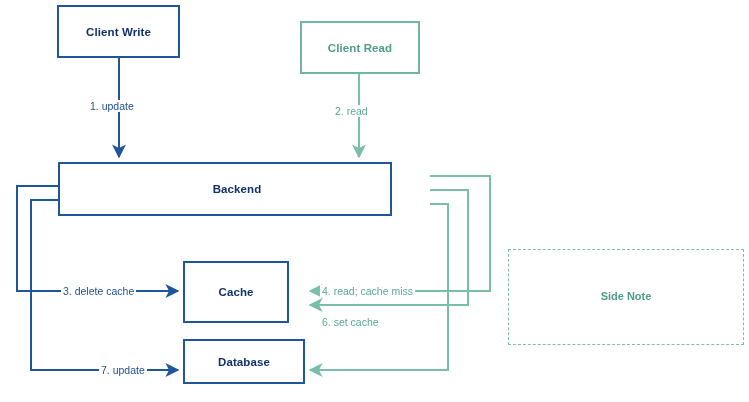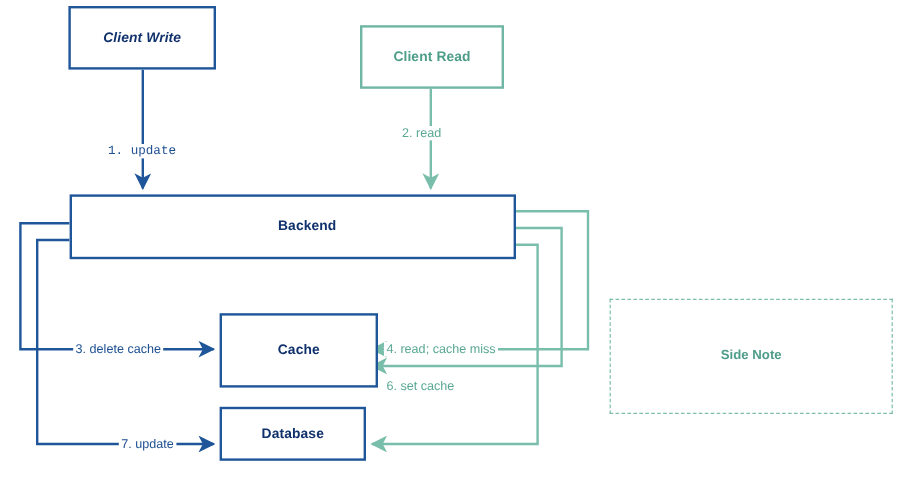--- a/index.html
+++ b/index.html
@@ -37,24 +37,24 @@
   }
   .node.blue {
     border: 2px solid #1f5699;
     color: #10316b;
   }
   .node.green {
     border: 2px solid #6fb6a4;
     color: #4e9d88;
     margin-top: 16px;
   }
-  #client-write { left: 57px;  top: 5px;   width: 123px; height: 53px; font-style: italic; }
+  #client-write { left: 57px;  top: 5px;   width: 123px; height: 53px; }
   #client-read  { left: 300px; top: 5px;   width: 120px; height: 53px; }
-  #backend      { left: 58px;  top: 162px; width: 372px; height: 54px; padding-left: 24px; }
-  #cache        { left: 183px; top: 261px; width: 132px; height: 62px; }
+  #backend      { left: 58px;  top: 162px; width: 334px; height: 54px; padding-left: 24px; }
+  #cache        { left: 183px; top: 261px; width: 106px; height: 62px; }
   #database     { left: 183px; top: 339px; width: 122px; height: 45px; }
 
   .wire-label {
     position: absolute;
     background: #ffffff;
     font-size: 10.5px;
     line-height: 12px;
     white-space: nowrap;
     padding: 0 2px;
   }
@@ -132,21 +132,21 @@
   </div>
 
   <div class="node blue" id="cache">
     <span>Cache</span>
   </div>
 
   <div class="node blue" id="database">
     <span>Database</span>
   </div>
 
-  <div class="wire-label blue" style="left:88px; top:120px;font-family:Liberation Mono, monospace;">1. update</div>
+  <div class="wire-label blue" style="left:88px; top:100px;">1. update</div>
 
   <div class="wire-label green" style="left:333px; top:105px;">2. read</div>
 
   <div class="wire-label blue" style="left:61px; top:285px;">3. delete cache</div>
 
   <div class="wire-label green" style="left:320px; top:285px;">4. read; cache miss</div>
 
 
   <div class="wire-label green" style="left:320px; top:316px;">6. set cache</div>
 

